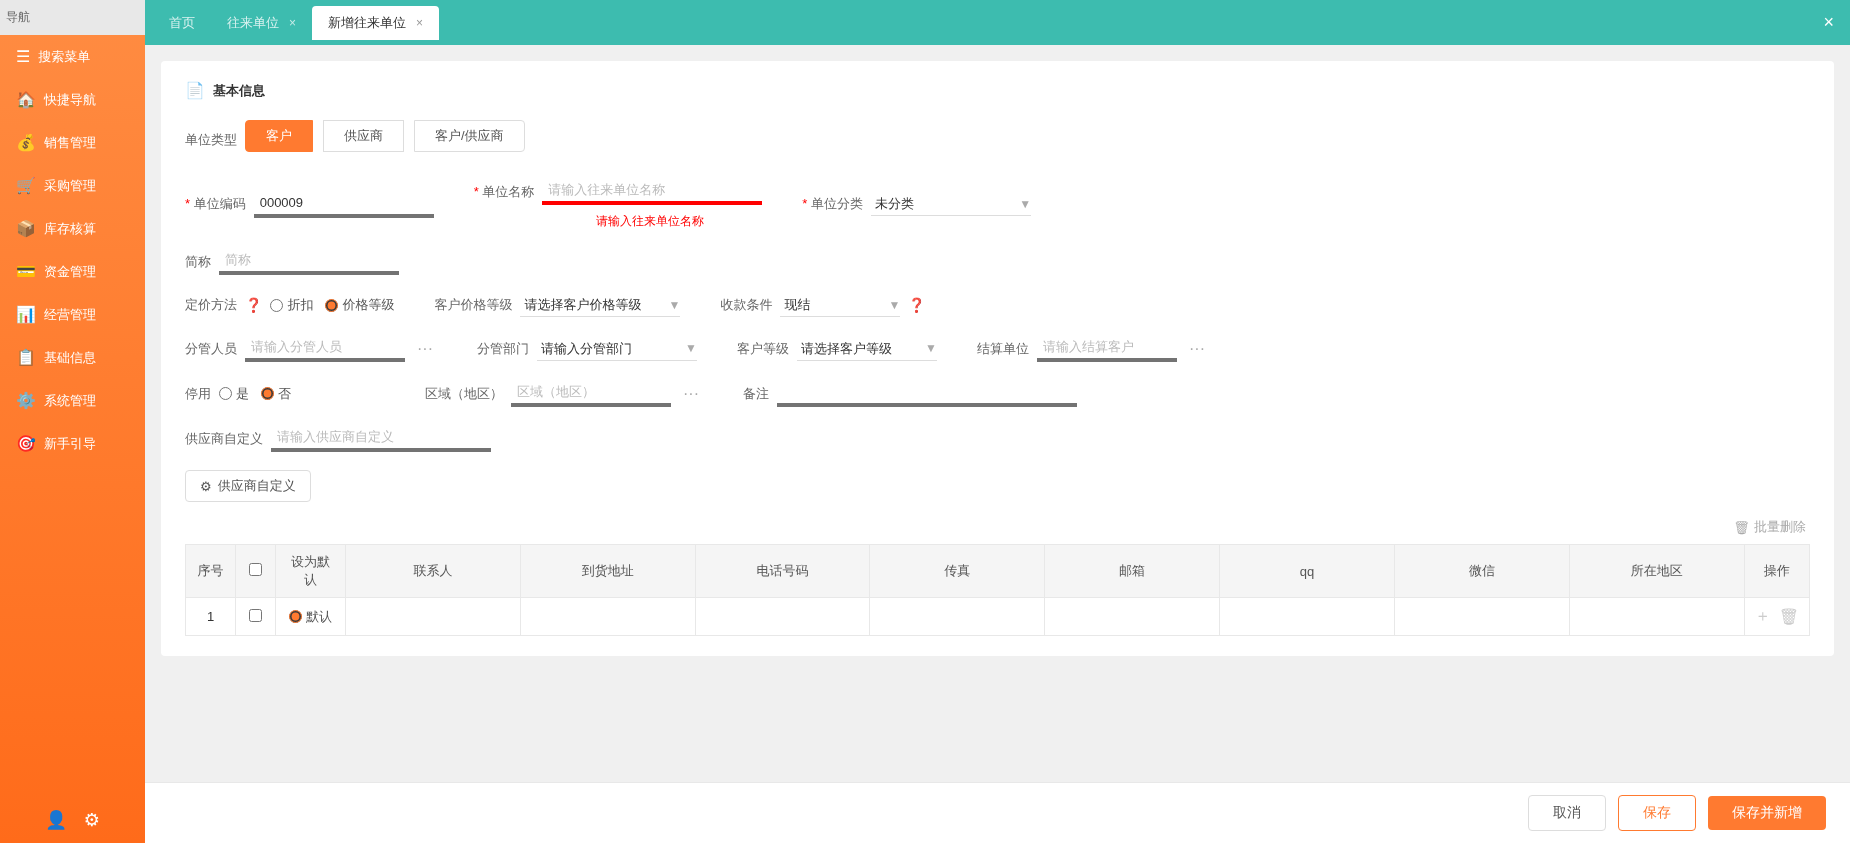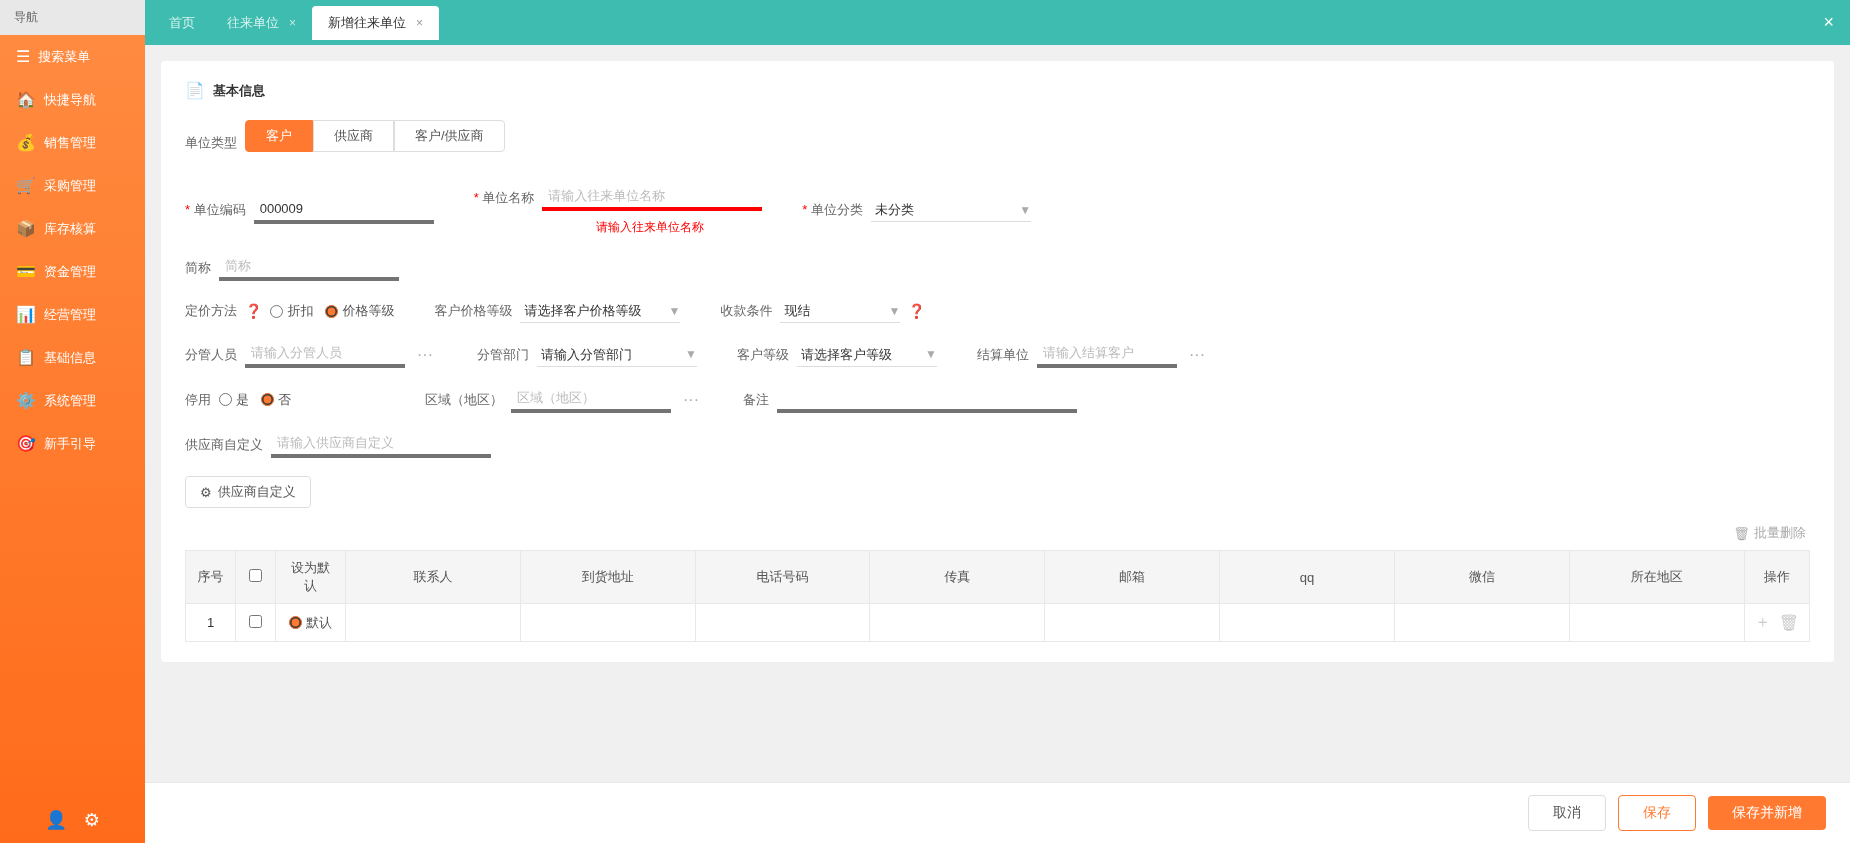--- a/index.html
+++ b/index.html
@@ -12,21 +12,21 @@
       display: flex;
       flex-direction: column;
       flex-shrink: 0;
       height: 100%;
     }
     .sidebar-header {
       height: 35px;
       background: #e8e8e8;
       display: flex;
       align-items: center;
-      padding: 0 14px;
+      padding: 0 6px;
       font-size: 12px;
       color: #666;
     }
     .sidebar-item {
       display: flex;
       align-items: center;
       gap: 8px;
       padding: 12px 16px;
       color: white;
       cursor: pointer;
@@ -106,22 +106,22 @@
       font-size: 15px;
       font-weight: bold;
       color: #333;
       margin-bottom: 20px;
     }
     .section-title .icon { color: #ff7a30; font-size: 16px; }
 
     
     .unit-type-group {
       display: flex;
-      gap: 0;
-      margin-bottom: 14px;
+      gap: 10px;
+      margin-bottom: 8px;
     }
     .unit-type-btn {
       padding: 6px 20px;
       border: 1px solid #ddd;
       background: white;
       cursor: pointer;
       font-size: 13px;
       color: #555;
     }
     .unit-type-btn.active {

